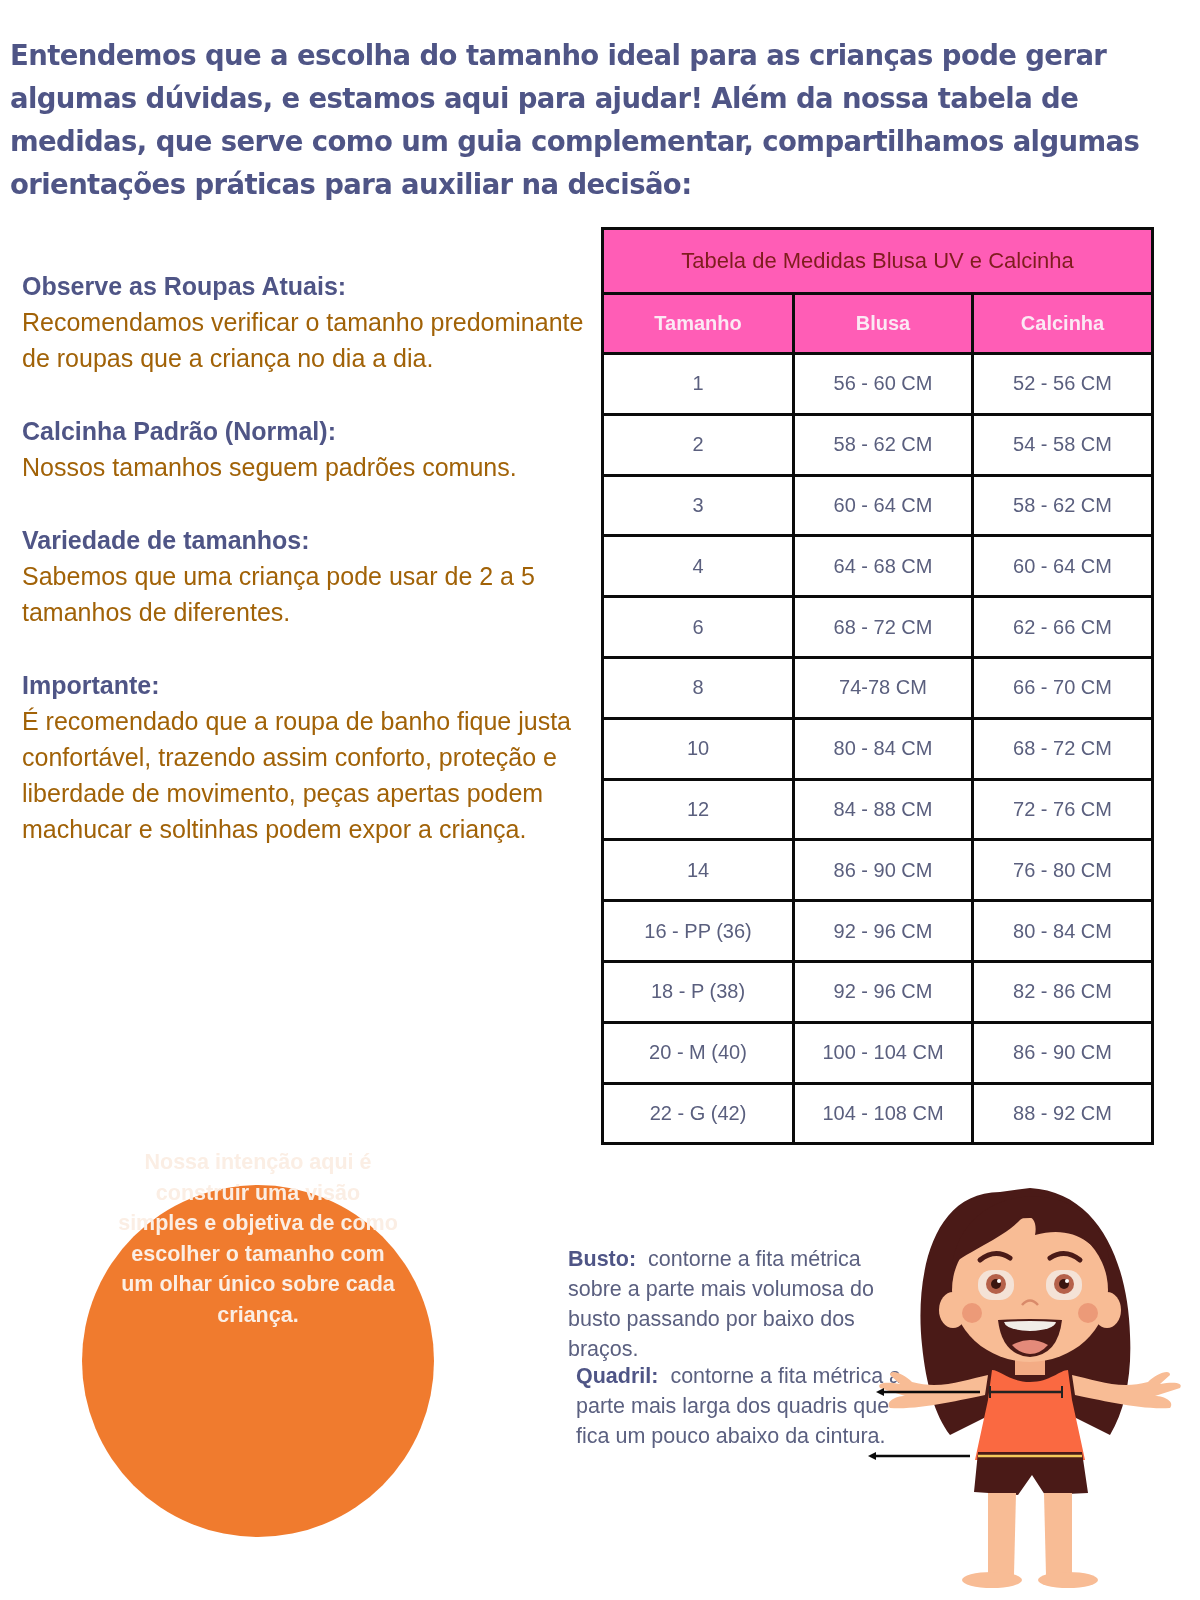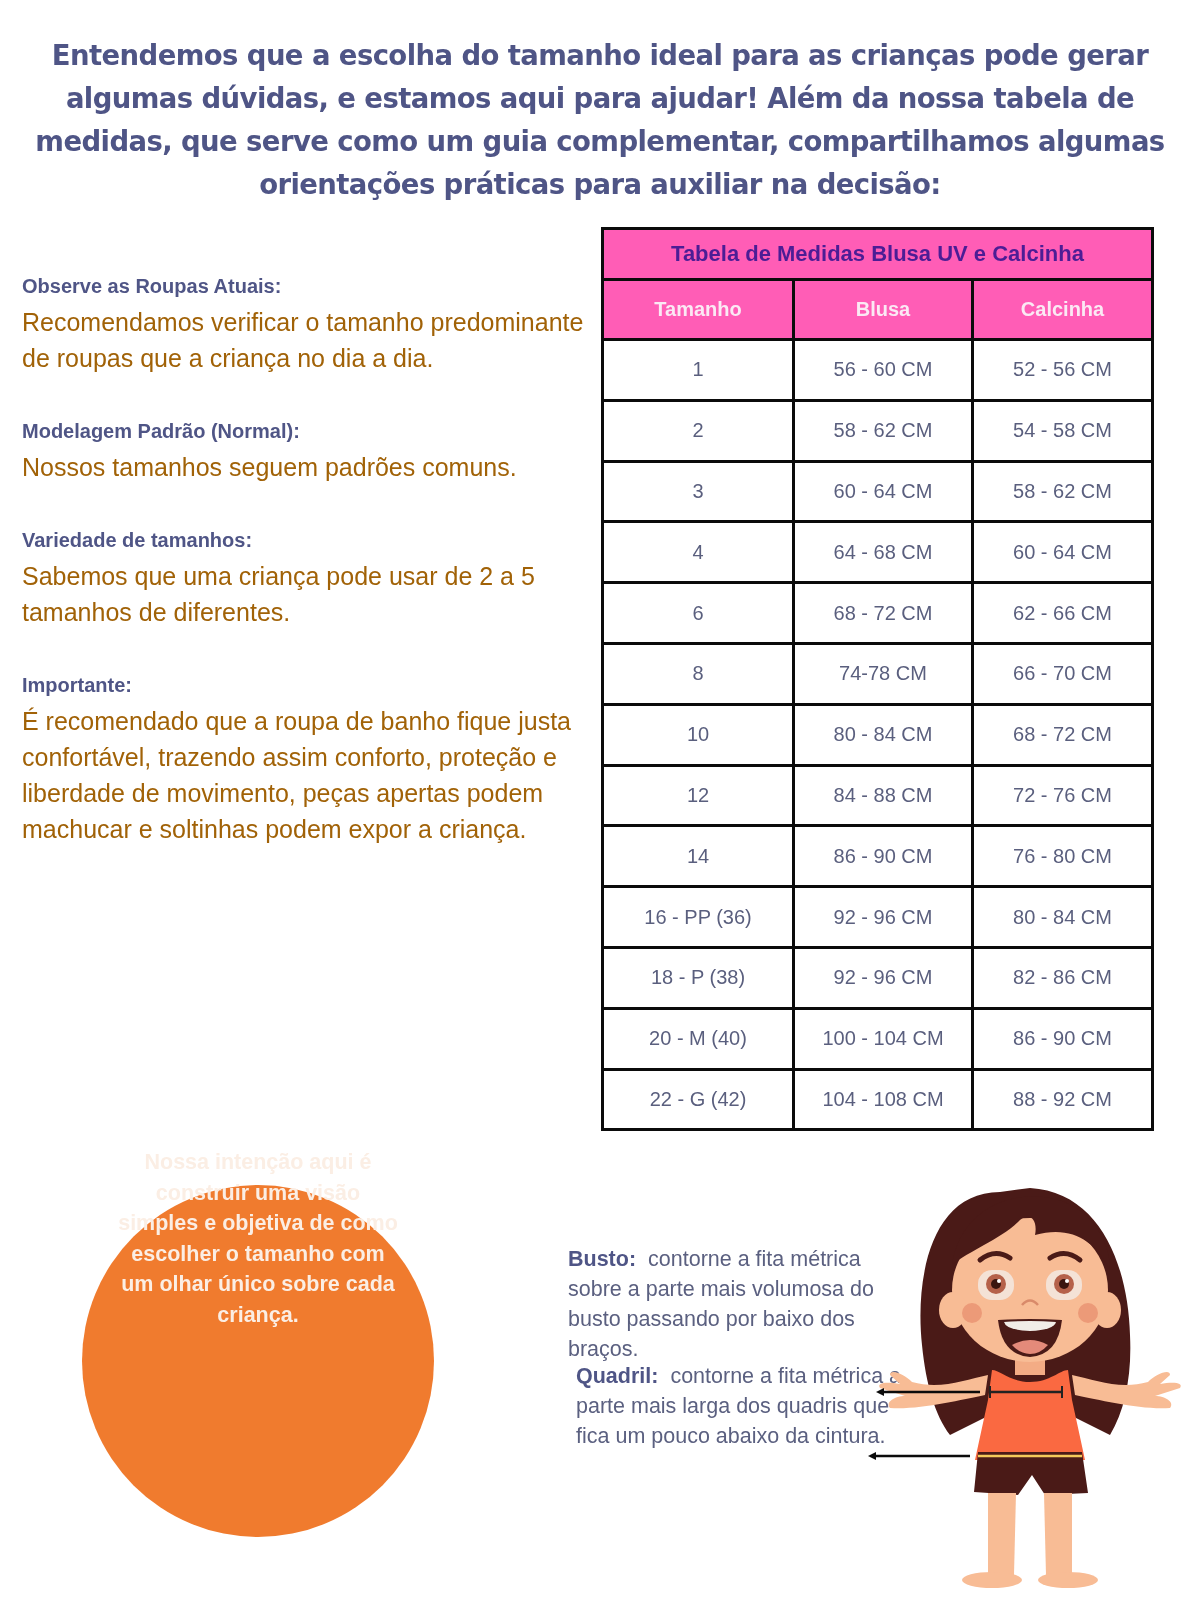--- a/index.html
+++ b/index.html
@@ -1,36 +1,36 @@
 <!DOCTYPE html>
 <html><head>
   <meta charset="utf-8">
   <style>
     * { box-sizing: border-box; margin: 0; padding: 0; }
     html, body { width: 1200px; height: 1600px; background: #ffffff; overflow: hidden; }
     body { position: relative; font-family: "DejaVu Sans", sans-serif; color: #545a86; }
 
     .intro {
       position: absolute; left: 10px; top: 34px; width: 1180px;
-      text-align: center; font-weight: bold; font-size: 27.5px; line-height: 43px;
+      text-align: left; font-weight: bold; font-size: 27.5px; line-height: 43px;
       color: #4f5586; letter-spacing: -0.6px;
     }
 
     .tips { position: absolute; left: 22px; top: 268px; width: 570px; }
     .tip { margin-bottom: 37px; }
-    .tip-title { font-family: "Liberation Sans", sans-serif; font-weight: bold; font-size: 20px; line-height: 36px; color: #4f5586; }
+    .tip-title { font-family: "Liberation Sans", sans-serif; font-weight: bold; font-size: 25px; line-height: 36px; color: #4f5586; }
     .tip-body { font-family: "Liberation Sans", sans-serif; font-size: 25px; line-height: 36px; color: #a16207; }
 
     .size-table {
       position: absolute; left: 601px; top: 227px; width: 550px;
       border-collapse: collapse; table-layout: fixed;
       font-family: "Liberation Sans", sans-serif;
     }
     .size-table td, .size-table th { border: 3px solid #0b0b0b; text-align: center; }
-    .size-table .title-cell { background: #ff5db6; color: #4c1d95; font-weight: bold; font-size: 22px; height: 51px; }
+    .size-table .title-cell { background: #ff5db6; color: #7f1d1d; font-weight: normal; font-size: 22px; height: 65px; }
     .size-table .head-cell { background: #ff5db6; color: #fbe9f4; font-weight: bold; font-size: 20px; height: 60px; }
     .size-table .data-cell { background: #ffffff; color: #5a5f7e; font-size: 20px; height: 60.8px; }
     .col1 { width: 191px; } .col2 { width: 179px; } .col3 { width: 180px; }
 
     .circle {
       position: absolute; left: 82px; top: 1185px; width: 352px; height: 352px;
       border-radius: 50%; background: #f07b2e;
       display: flex; align-items: flex-start; justify-content: center;
     }
     .circle-text {
@@ -49,21 +49,21 @@
 <body>
 
 <div class="intro">Entendemos que a escolha do tamanho ideal para as crianças pode gerar algumas dúvidas, e estamos aqui para ajudar! Além da nossa tabela de medidas, que serve como um guia complementar, compartilhamos algumas orientações práticas para auxiliar na decisão:</div>
 
 <div class="tips">
   <div class="tip">
     <div class="tip-title">Observe as Roupas Atuais:</div>
     <div class="tip-body">Recomendamos verificar o tamanho predominante de roupas que a criança no dia a dia.</div>
   </div>
   <div class="tip">
-    <div class="tip-title">Modelagem Padrão (Normal):</div>
+    <div class="tip-title">Calcinha Padrão (Normal):</div>
     <div class="tip-body">Nossos tamanhos seguem padrões comuns.</div>
   </div>
   <div class="tip">
     <div class="tip-title">Variedade de tamanhos:</div>
     <div class="tip-body">Sabemos que uma criança pode usar de 2 a 5 tamanhos de diferentes.</div>
   </div>
   <div class="tip">
     <div class="tip-title">Importante:</div>
     <div class="tip-body">É recomendado que a roupa de banho fique justa confortável, trazendo assim conforto, proteção e liberdade de movimento, peças apertas podem machucar e soltinhas podem expor a criança.</div>
   </div>

